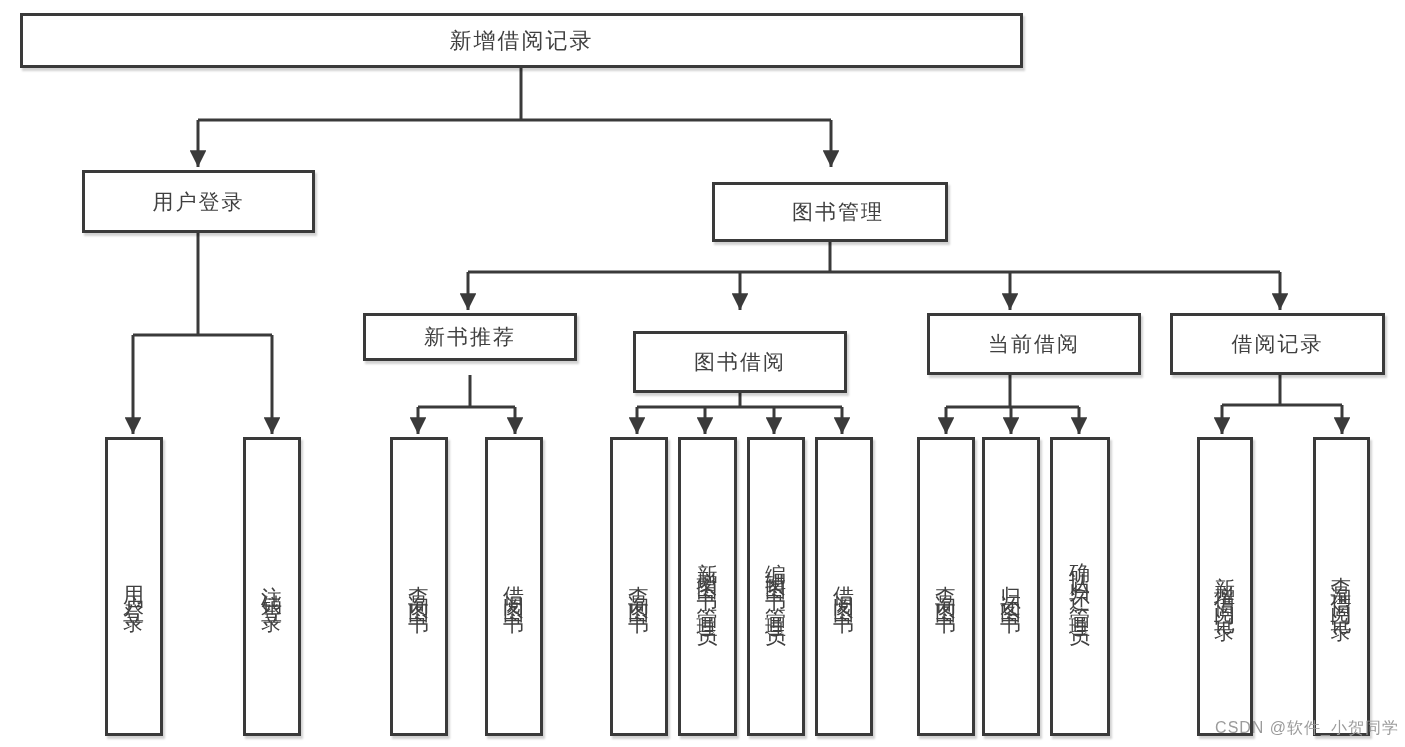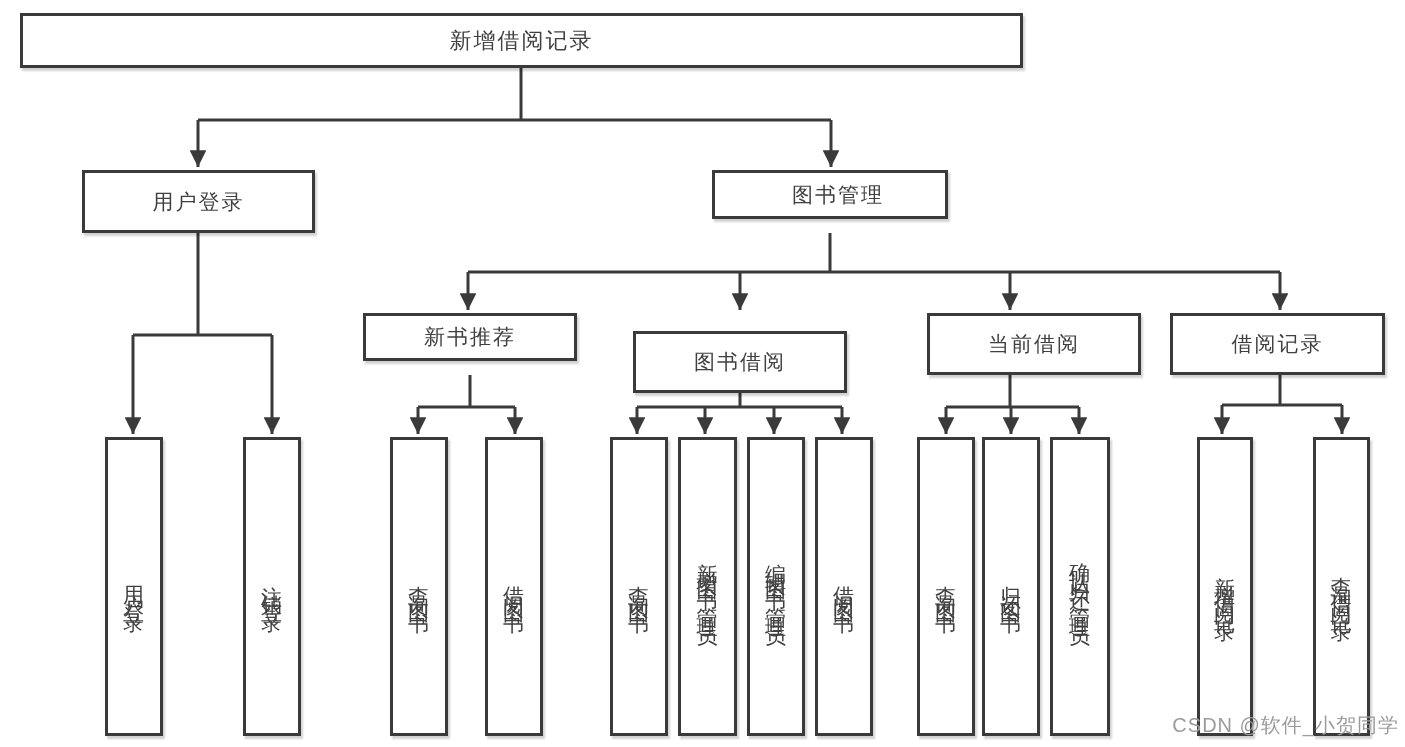--- a/index.html
+++ b/index.html
@@ -32,21 +32,21 @@
     letter-spacing:9px;
     line-height:1;
     font-size:21px;
     padding:4px 0;
   }
   .watermark{
     position:absolute;
     right:6px;
     bottom:8px;
     color:#9b9b9b;
-    font-size:20px;
+    font-size:16px;
     letter-spacing:1px;
     z-index:2;
     white-space:nowrap;
   }
 </style>
 </head>
 <body>
 
 <div class="stage">
 
@@ -96,21 +96,21 @@
       <path d="M1280,375 V405"></path>
       <path d="M1222,405 H1342"></path>
       <path d="M1222,405 V434" marker-end="url(#arw)"></path>
       <path d="M1342,405 V434" marker-end="url(#arw)"></path>
     </g>
   </svg>
 
   <div class="node title" style="left:20px;top:13px;width:1003px;height:55px;">新增借阅记录</div>
 
   <div class="node" style="left:82px;top:170px;width:233px;height:63px;">用户登录</div>
-  <div class="node" style="left:712px;top:170px;width:236px;height:49px;padding-left:16px;">图书管理</div>
+  <div class="node" style="left:712px;top:182px;width:236px;height:60px;padding-left:16px;">图书管理</div>
 
   <div class="node" style="left:363px;top:313px;width:214px;height:48px;">新书推荐</div>
   <div class="node" style="left:633px;top:331px;width:214px;height:62px;">图书借阅</div>
   <div class="node" style="left:903px;top:313px;width:214px;height:62px;margin-left:24px;">当前借阅</div>
   <div class="node" style="left:1170px;top:313px;width:215px;height:62px;">借阅记录</div>
 
   <div class="node vnode" style="left:105px;top:437px;width:58px;height:299px;">用户登录</div>
   <div class="node vnode" style="left:243px;top:437px;width:58px;height:299px;">注销登录</div>
 
   <div class="node vnode" style="left:390px;top:437px;width:58px;height:299px;">查询图书</div>

